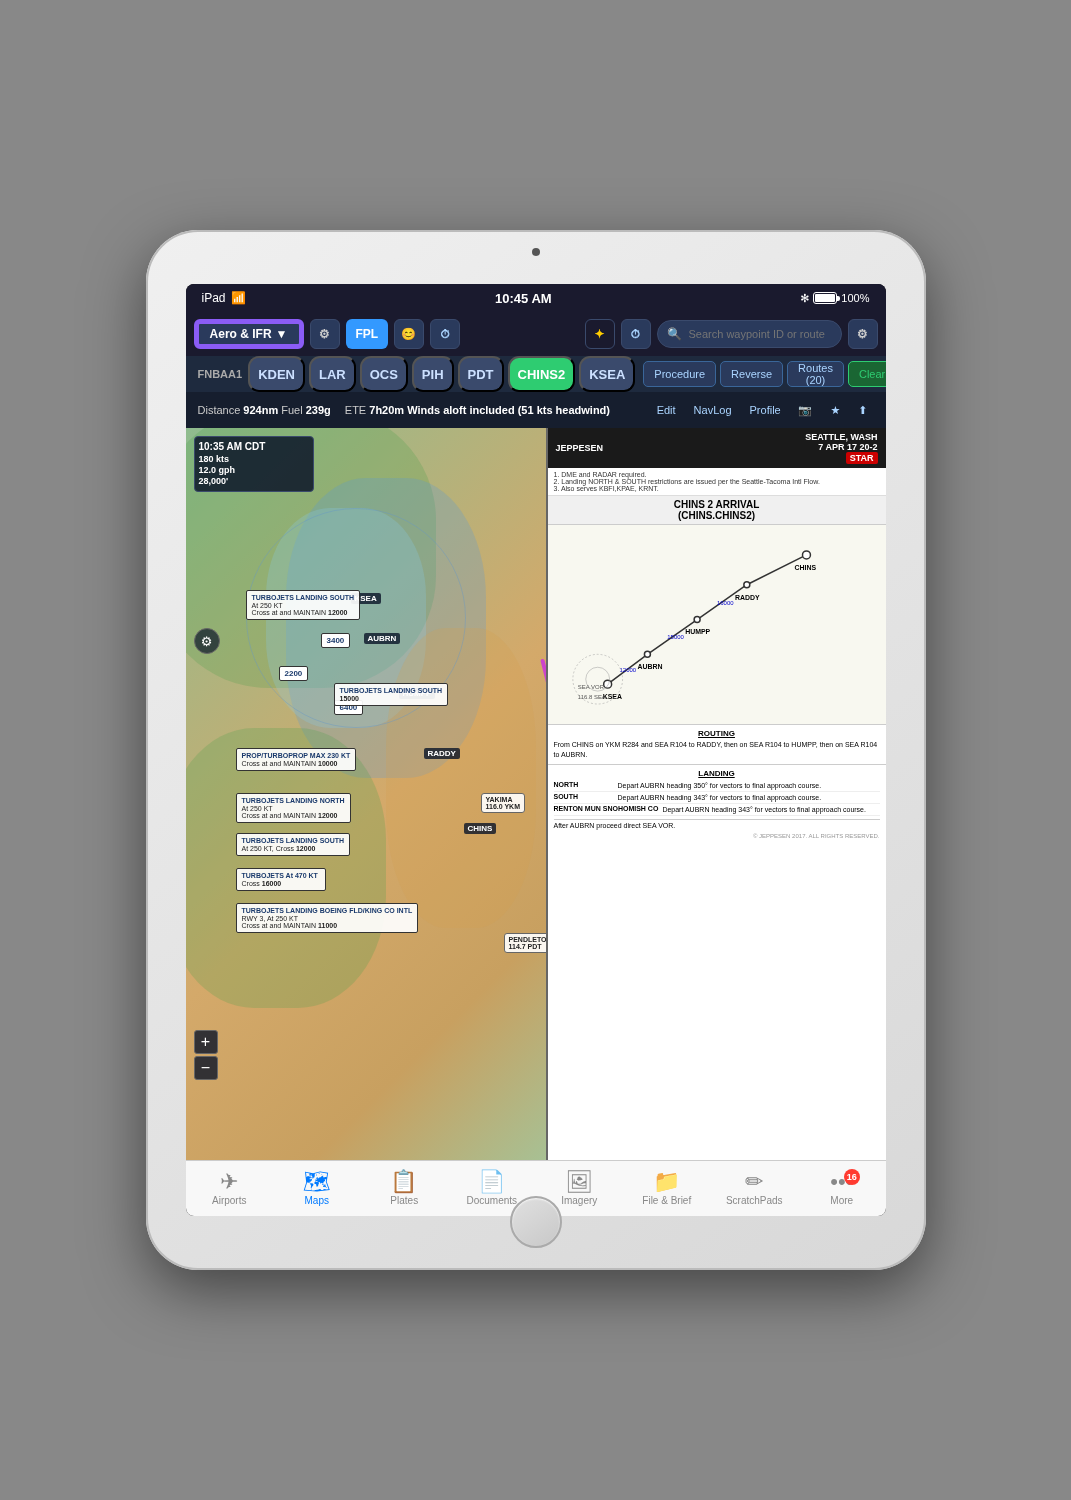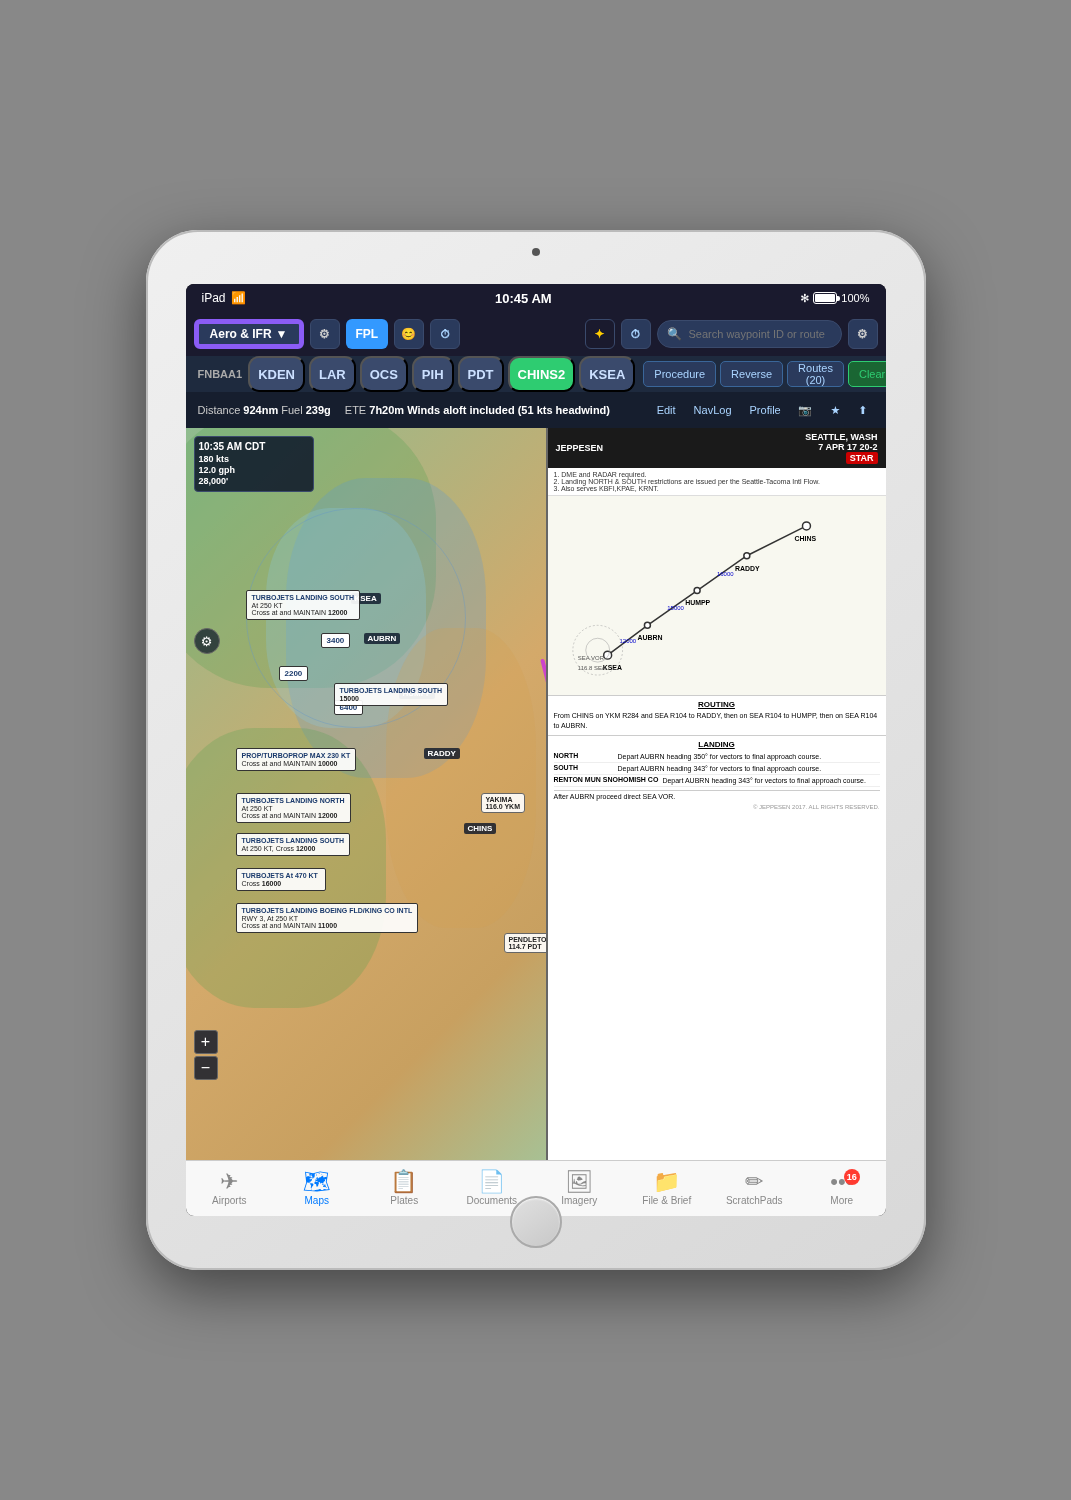--- a/index.html
+++ b/index.html
@@ -661,20 +661,24 @@
                 <div>SEATTLE, WASH</div>
                 <div><span>7 APR 17</span> <span>20-2</span></div>
                 <div style="background:#cc0000;padding:1px 4px;border-radius:2px;display:inline-block;">STAR</div>
               </div>
             </div>
             <div class="plate-notes">
               <div>1. DME and RADAR required.</div>
               <div>2. Landing NORTH &amp; SOUTH restrictions are issued per the Seattle-Tacoma Intl Flow.</div>
               <div>3. Also serves KBFI,KPAE, KRNT.</div>
             </div>
+            <div class="plate-title-bar">
+              <div>CHINS 2 ARRIVAL</div>
+              <div>(CHINS.CHINS2)</div>
+            </div>
 
             <div class="plate-chart-area">
               <svg width="100%" height="100%" viewBox="0 0 340 200" style="background:#f8f8f0;">
 
                 <polyline points="60,160 100,130 150,95 200,60 260,30" fill="none" stroke="#333" stroke-width="1.5"></polyline>
 
                 <circle cx="60" cy="160" r="4" fill="white" stroke="#333" stroke-width="1.5"></circle>
                 <circle cx="100" cy="130" r="3" fill="white" stroke="#333" stroke-width="1.5"></circle>
                 <circle cx="150" cy="95" r="3" fill="white" stroke="#333" stroke-width="1.5"></circle>
                 <circle cx="200" cy="60" r="3" fill="white" stroke="#333" stroke-width="1.5"></circle>

